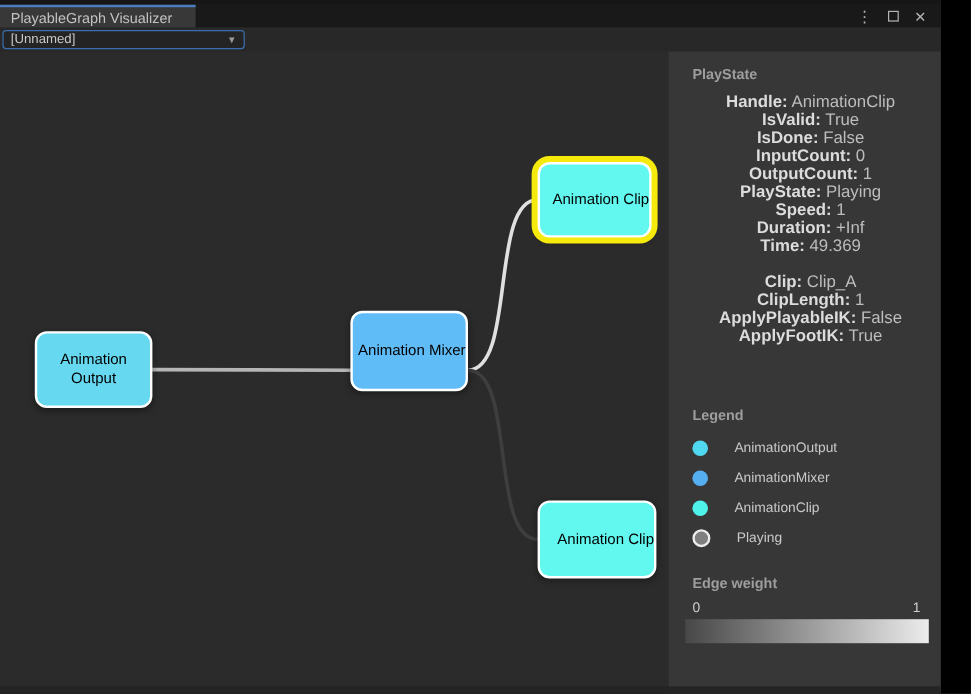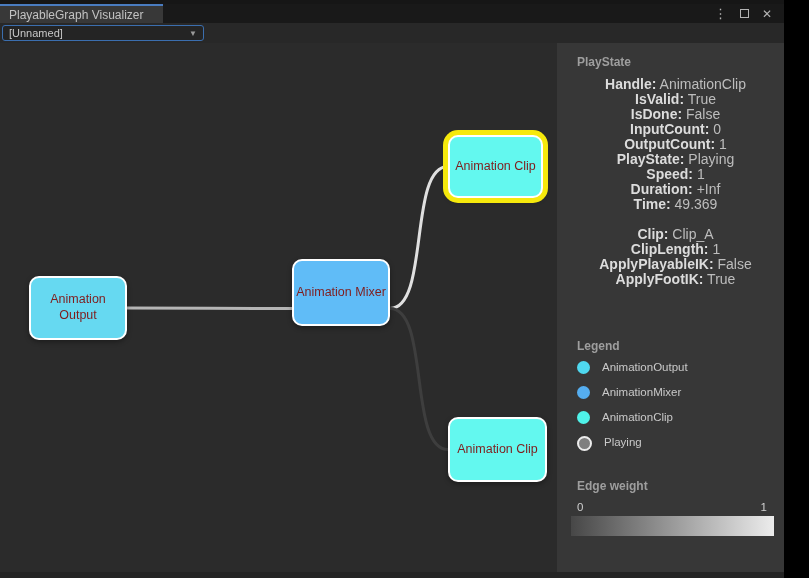--- a/index.html
+++ b/index.html
@@ -20,32 +20,32 @@
   .dropdown { width:202px; height:16px; background:#242424; border:1px solid #3B6EAE; border-radius:3px;
               display:flex; align-items:center; justify-content:space-between; padding:0 6px;
               color:#C8C8C8; font-size:11px; }
   .dropdown .arrow { color:#9A9A9A; font-size:8px; }
 
   
   .main { display:flex; height:535px; position:relative; }
   .graph { position:relative; width:576px; background:#2B2B2B; overflow:hidden; }
   .graph svg { position:absolute; left:0; top:0; }
   .node { position:absolute; border:2.5px solid #FFFFFF; border-radius:10px; display:flex; align-items:center;
-          justify-content:center; text-align:center; color:#7f1d1d; font-size:12.5px; line-height:1.25;
+          justify-content:flex-end; text-align:center; color:#000000; font-size:12.5px; line-height:1.25;
           box-shadow:0 2px 5px rgba(0,0,0,0.35); cursor:pointer; }
 
   
   .panel { flex:1; background:#373737; padding:12px 10px 0 20px; color:#C0C0C0; }
   .section-title { color:#9E9E9E; font-weight:bold; font-size:12px; margin-bottom:8px; }
   .insp-row { font-size:14px; line-height:15px; white-space:nowrap;text-align:center; }
   .insp-label { font-weight:bold; color:#DCDCDC; }
   .insp-value { color:#BDBDBD; }
   .clip-block { margin-top:15px; }
   .legend-block { margin-top:52px; }
-  .legend-row { display:flex; align-items:flex-start; height:25px; gap:12px; font-size:11.5px; color:#C9C9C9; }
+  .legend-row { display:flex; align-items:center; height:25px; gap:22px; font-size:11.5px; color:#C9C9C9; }
   .legend-dot { width:13px; height:13px; border-radius:50%; flex:0 0 auto; }
   .edgeweight-block { margin-top:18px; }
   .ew-minmax { display:flex; justify-content:space-between; width:203px; margin:6px 0 0 -6px;
                padding:0 7px 0 6px; font-size:11.5px; color:#CFCFCF; }
   .ew-bar { width:203px; height:20px; margin:3px 0 0 -6px; }
 
   .bottom-edge { position:absolute; left:0; right:0; bottom:0; height:6px; background:#242424; }
 </style>
 </head>
 <body>

